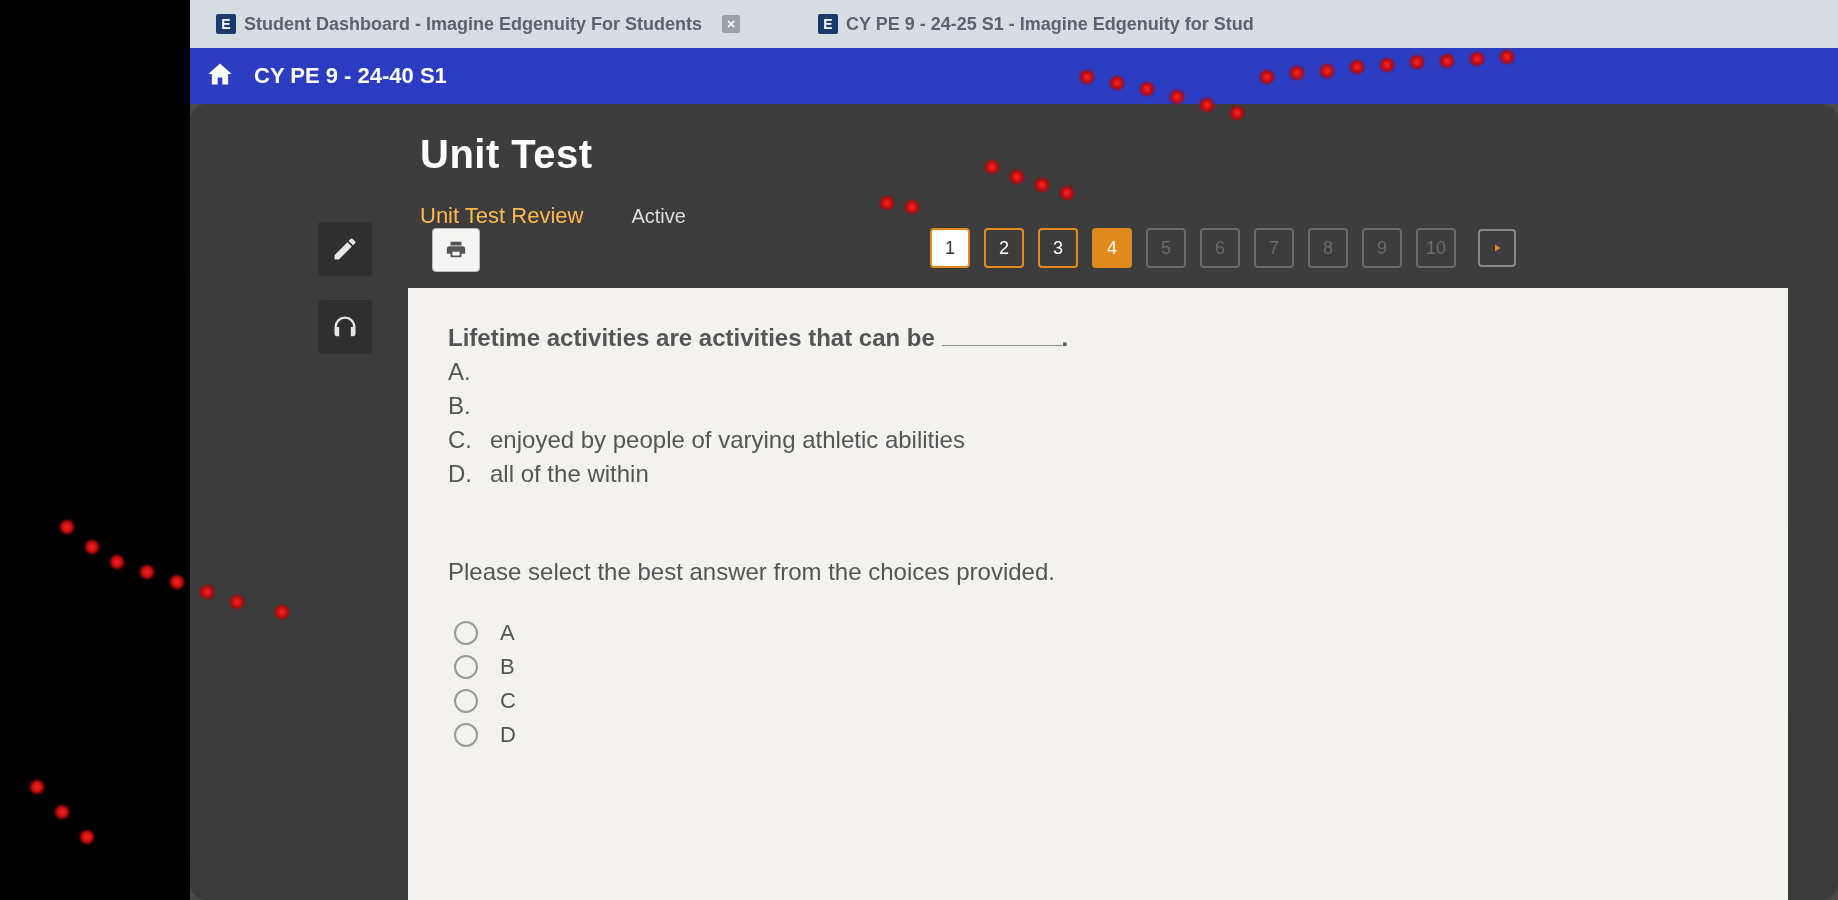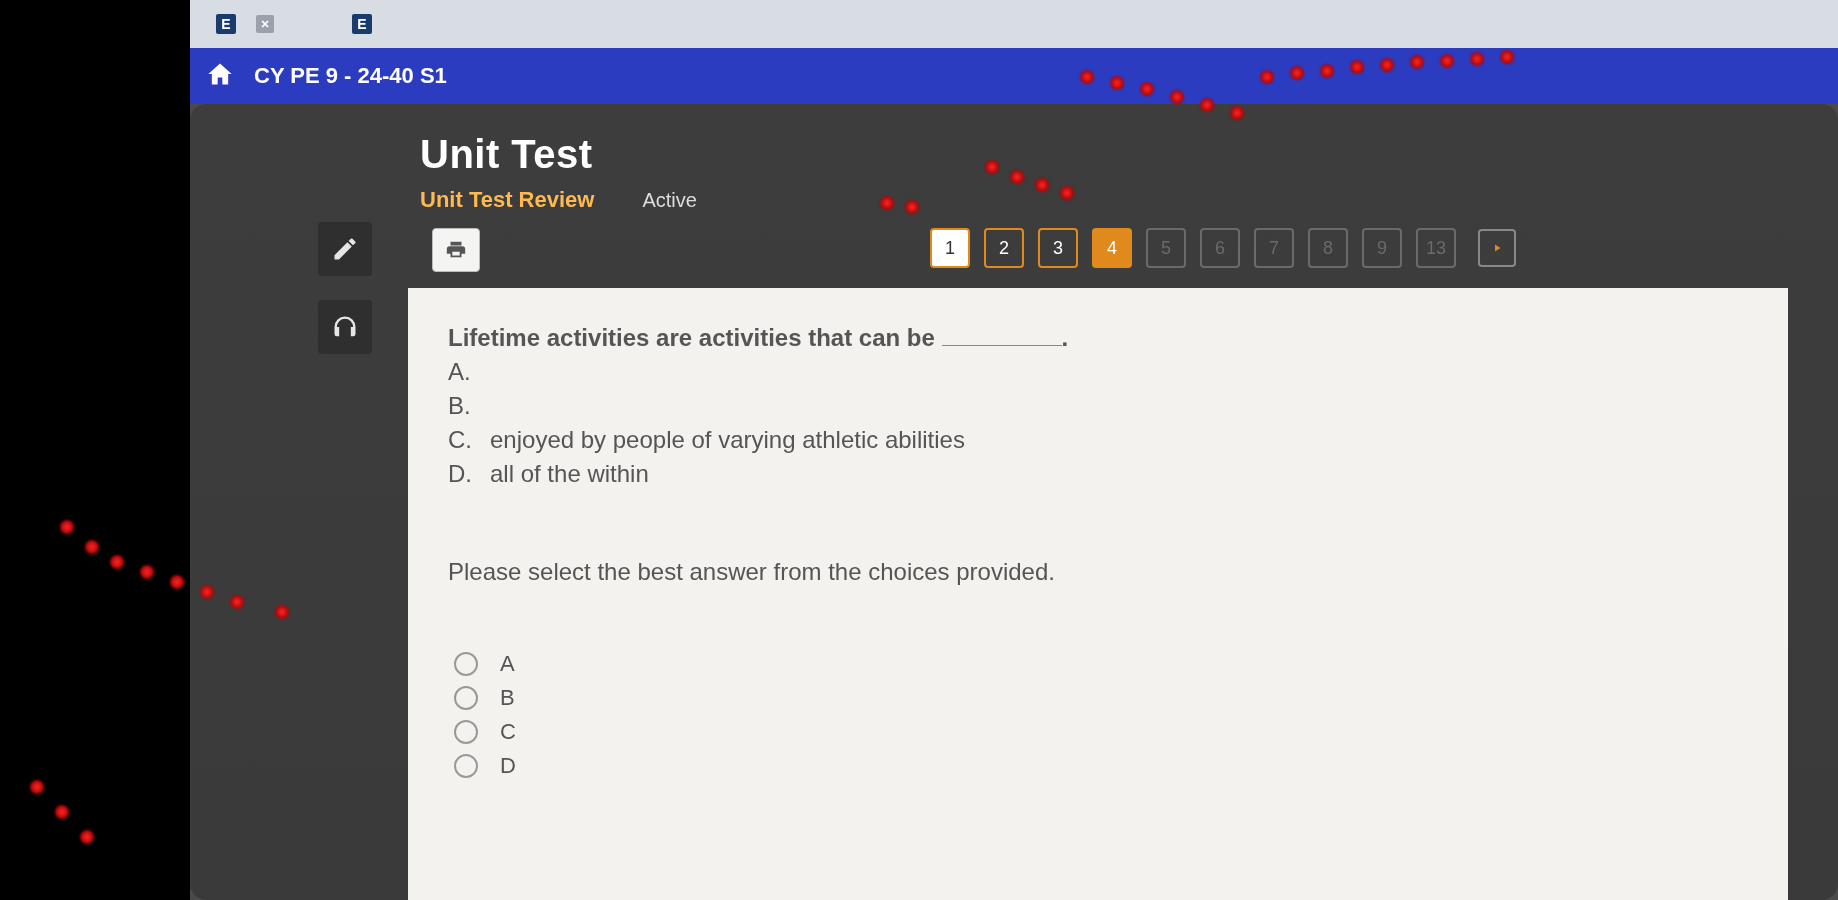--- a/index.html
+++ b/index.html
@@ -70,21 +70,21 @@
   bottom: 0;
   background: linear-gradient(to bottom, #3d3d3d 0%, #3a3a3a 100%);
   border-radius: 16px;
 }
 
 .unit-header {
   padding: 28px 0 18px 230px;
 }
 .unit-title { color: #fff; font-size: 40px; font-weight: bold; letter-spacing: .5px; }
 .unit-sub { margin-top: 10px; display: flex; gap: 48px; align-items: baseline; }
-.unit-review { color: #ffb950; font-size: 22px; font-weight: bold; }
+.unit-review { color: #ffb950; font-size: 22px; font-weight: normal; margin-top: 16px; }
 .unit-active { color: #ddd; font-size: 20px; }
 
 .toolbar {
   position: absolute;
   left: 128px;
   top: 118px;
   width: 58px;
 }
 .tool-btn {
   width: 54px; height: 54px;
@@ -145,45 +145,47 @@
   background: #f4f2ef;
   padding: 36px 40px;
   color: #555;
   font-size: 24px;
 }
 .q-stem { font-weight: 600; color: #555; }
 .q-blank { display: inline-block; border-bottom: 1px solid #888; width: 120px; }
 .q-options { margin-top: 6px; margin-bottom: 70px; }
 .q-options .opt { display: flex; gap: 18px; margin: 6px 0; }
 .opt-letter { width: 24px; }
-.q-instruct { margin-bottom: 65px; }
+.q-instruct { margin-bottom: 34px; }
 .answer-list { margin-left: 6px; }
 .answer-row { display: flex; align-items: center; gap: 22px; margin: 8px 0; font-size: 22px; }
 .radio {
   width: 24px; height: 24px;
   border: 2px solid #999;
   border-radius: 50%;
 }
 
 
 .reddots { position: absolute; pointer-events: none; }
 .reddots span { position: absolute; width: 14px; height: 14px; border-radius: 50%; background: radial-gradient(circle,#ff2a2a 0%,#a00 70%,transparent 100%); filter: blur(1px); }
 </style>
 </head>
 <body>
 
 <div class="screen">
 
   <div class="browser-tabs">
     <div class="tab">
       <span class="favicon">E</span>
+      <span>Student Dashboard - Imagine Edgenuity For Students</span>
       <span class="close">✕</span>
     </div>
     <div class="tab tab2">
       <span class="favicon">E</span>
+      <span>CY PE 9 - 24-25 S1 - Imagine Edgenuity for Stud</span>
     </div>
   </div>
 
   <div class="course-bar">
     <span class="home-icon">
       <svg viewBox="0 0 24 24">
           <path d="M12 3l10 9h-3v9h-5v-6H10v6H5v-9H2z"></path>
         </svg>
     </span>
     <span class="course-title">CY PE 9 - 24-40 S1</span>
@@ -221,21 +223,21 @@
     <div class="qnav" id="qnav">
         <div class="qnum answered">1</div>
         <div class="qnum ">2</div>
         <div class="qnum ">3</div>
         <div class="qnum current">4</div>
         <div class="qnum dim">5</div>
         <div class="qnum dim">6</div>
         <div class="qnum dim">7</div>
         <div class="qnum dim">8</div>
         <div class="qnum dim">9</div>
-        <div class="qnum dim">13</div>
+        <div class="qnum dim">10</div>
         <div class="qnext">
           <svg viewBox="0 0 24 24">
             <path d="M8 5v14l11-7z"></path>
           </svg>
         </div>
       </div>
 
     <div class="question-panel">
       <div class="q-stem">
         <span>Lifetime activities are activities that can be </span><span class="q-blank"></span><span>.</span>

